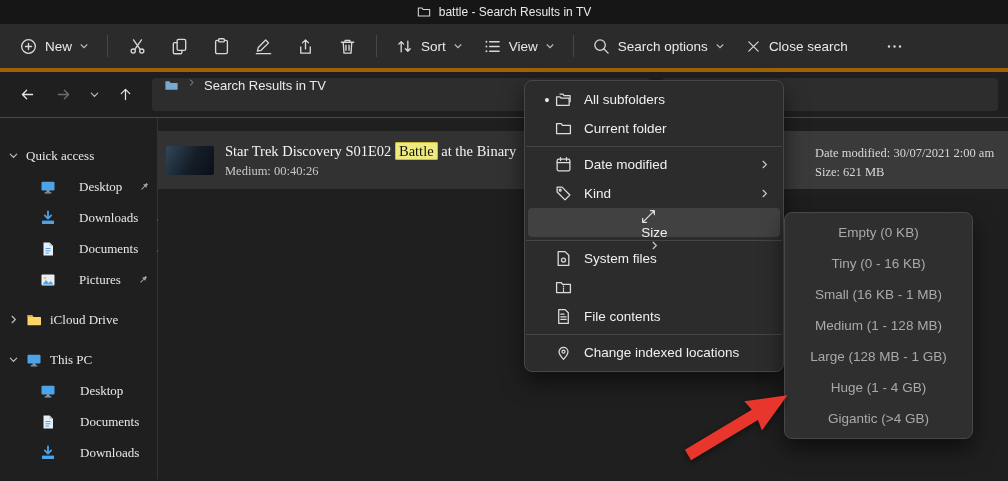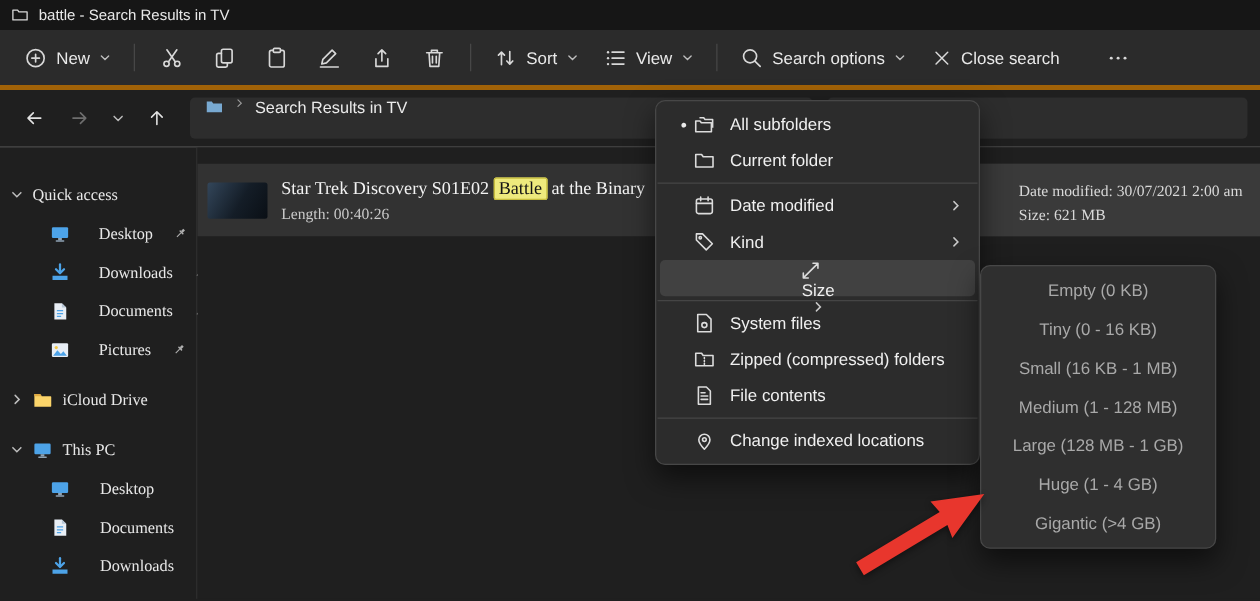--- a/index.html
+++ b/index.html
@@ -5,21 +5,21 @@
   * { box-sizing: border-box; margin: 0; padding: 0; }
   html,body { width:1008px; height:481px; }
   body {
     font-family: "Liberation Sans", "DejaVu Sans", sans-serif;
     background:#1f1f1f; color:#fff; overflow:hidden; position:relative;
     -webkit-font-smoothing: antialiased;
   }
   .window { width:1008px; height:481px; position:relative; overflow:hidden; }
 
   
-  .titlebar { height:24px; background:#161616; display:flex; align-items:center; padding:0 9px; gap:8px; }
+  .titlebar { height:24px; background:#161616; display:flex; align-items:center; padding:0 9px; gap:8px;justify-content:center; }
   .titlebar .ttext { font-size:12px; color:#e9e9e9; }
 
   
   .toolbar { height:48px; background:#2b2b2b; border-bottom:4px solid #a16207; display:flex; align-items:center; padding:0 10px; gap:2px; }
   .tbtn { background:transparent; border:none; color:#e9e9e9; display:flex; align-items:center; gap:7px; height:34px; padding:0 9px; border-radius:4px; font-size:13.5px; font-family:inherit; cursor:default; }
   .tbtn.icononly { width:40px; justify-content:center; padding:0; }
   .tsep { width:1px; height:22px; background:#474747; margin:0 7px; }
   .ticon, .tchev { display:flex; align-items:center; }
 
   
@@ -407,21 +407,21 @@
         </span>
         <span>Downloads</span>
       </div>
     </div>
 
     <div class="main">
       <div class="result-row">
         <div class="thumb"></div>
         <div class="rmeta">
           <div class="rtitle"><span>Star Trek Discovery S01E02 </span><mark class="hl">Battle</mark><span> at the Binary</span></div>
-          <div class="rlen">Length: 00:40:26</div>
+          <div class="rlen">Medium: 00:40:26</div>
         </div>
       </div>
       <div class="details">
         <div>Date modified: 30/07/2021 2:00 am</div>
         <div>Size: 621 MB</div>
       </div>
     </div>
   </div>
 
   <div class="menu">
@@ -501,21 +501,20 @@
       <span class="mlabel">System files</span>
     </div>
     <div class="mi">
       <span class="mbullet"></span>
       <span class="micon">
         <svg width="17" height="17" viewBox="0 0 16 16" fill="none" stroke="#dcdcdc" stroke-width="1.2" stroke-linecap="round" stroke-linejoin="round">
             <path d="M1.5 12.8V3.4h4.4l1.2 1.7h7.4v7.7z"></path>
             <path d="M8 6.6v.8M8 8.8v.8M8 11v.8"></path>
           </svg>
       </span>
-      <span class="mlabel">Zipped (compressed) folders</span>
     </div>
     <div class="mi">
       <span class="mbullet"></span>
       <span class="micon">
         <svg width="17" height="17" viewBox="0 0 16 16" fill="none" stroke="#dcdcdc" stroke-width="1.2" stroke-linecap="round" stroke-linejoin="round">
             <path d="M3.5 1.5h6l3 3v10h-9z"></path>
             <path d="M5.5 5.8h3M5.5 8.3h5M5.5 10.8h5"></path>
           </svg>
       </span>
       <span class="mlabel">File contents</span>

